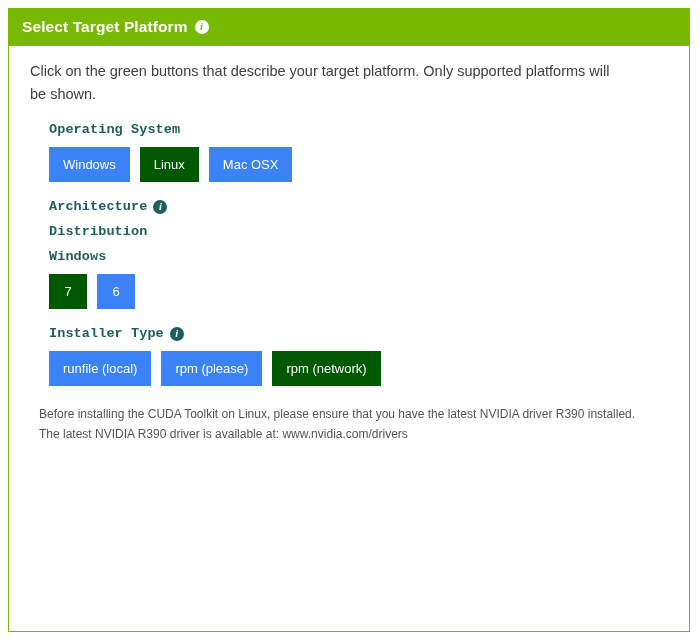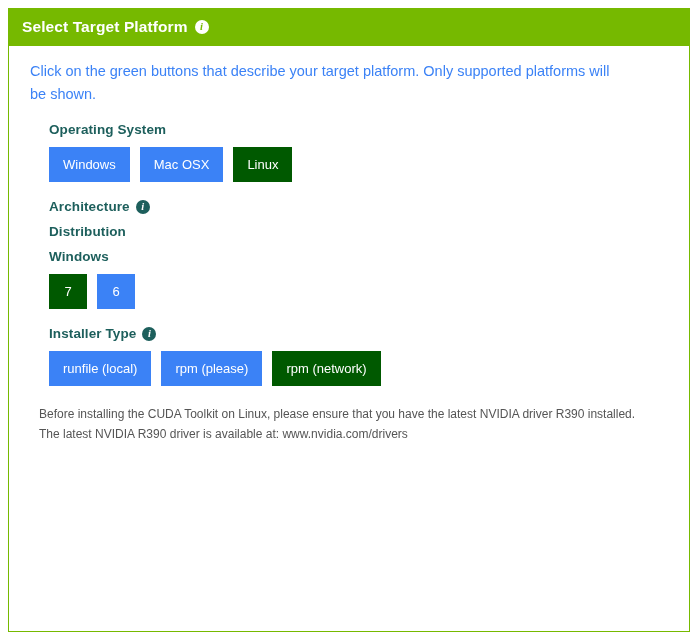--- a/index.html
+++ b/index.html
@@ -65,21 +65,21 @@
     color: #ffffff;
   }
 
   .card-body {
     flex: 1 1 auto;
     padding: 0;
     position: relative;
   }
 
   .intro {
-    color: #3b82f6;
+    color: #404040;
     font-size: 14.5px;
     line-height: 1.6;
     padding: 14px 22px 0 21px;
     width: 640px;
     box-sizing: border-box;
   }
 
   .sections {
     padding: 16px 0 0 40px;
   }
@@ -88,21 +88,21 @@
 
   .section-label {
     color: #1d5f5c;
     font-size: 13.5px;
     font-weight: bold;
     margin-bottom: 10px;
     display: flex;
     align-items: center;
     letter-spacing: 0.1px;
   }
-  .section-label .label-text { margin-right: 6px; }
+  .section-label .label-text { margin-right: 6px; font-family: Liberation Mono, monospace; }
 
   .btn-row {
     display: flex;
     align-items: flex-start;
     margin-bottom: 17px;
   }
 
   .plat-btn {
     height: 35px;
     display: inline-flex;
@@ -149,22 +149,22 @@
 
     <div class="intro">Click on the green buttons that describe your target platform. Only supported platforms will be shown.</div>
 
     <div class="sections" id="sections-root">
         <div class="section">
           <div class="section-label">
             <span class="label-text">Operating System</span>
           </div>
           <div class="btn-row">
             <button class="plat-btn">Windows</button>
+            <button class="plat-btn selected">Linux</button>
             <button class="plat-btn">Mac OSX</button>
-            <button class="plat-btn selected">Linux</button>
           </div>
         </div>
         <div class="section">
           <div class="section-label">
             <span class="label-text">Architecture</span>
             <span class="info-icon on-white">i</span>
           </div>
         </div>
         <div class="section">
           <div class="section-label">

